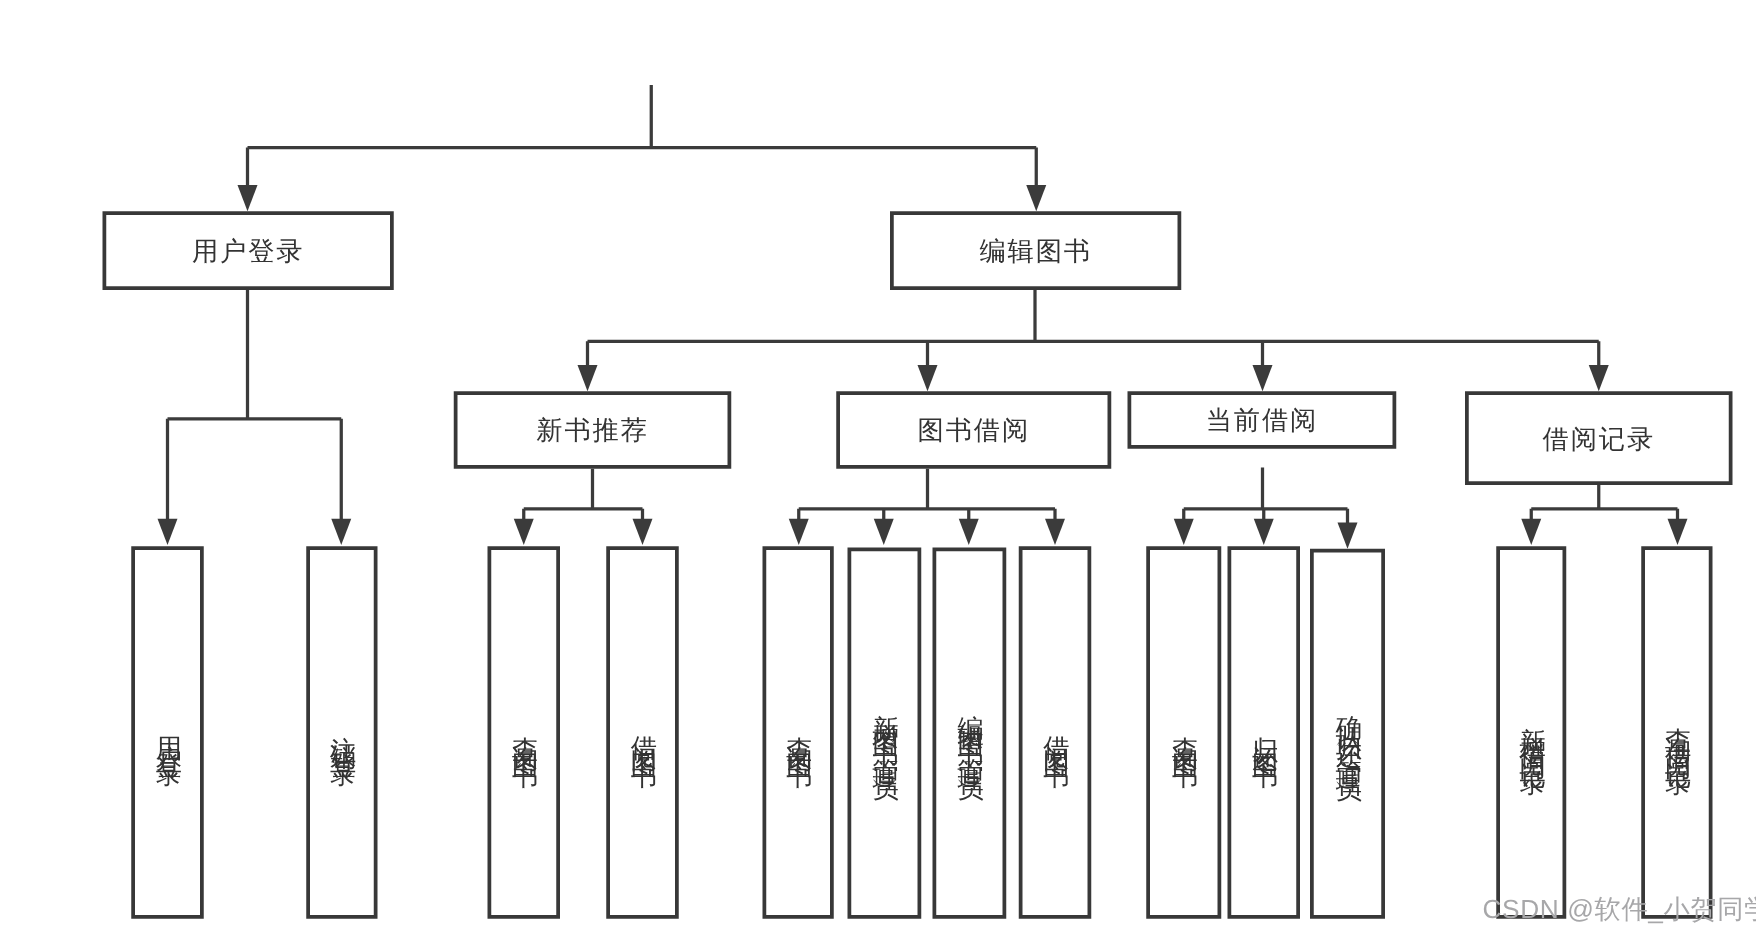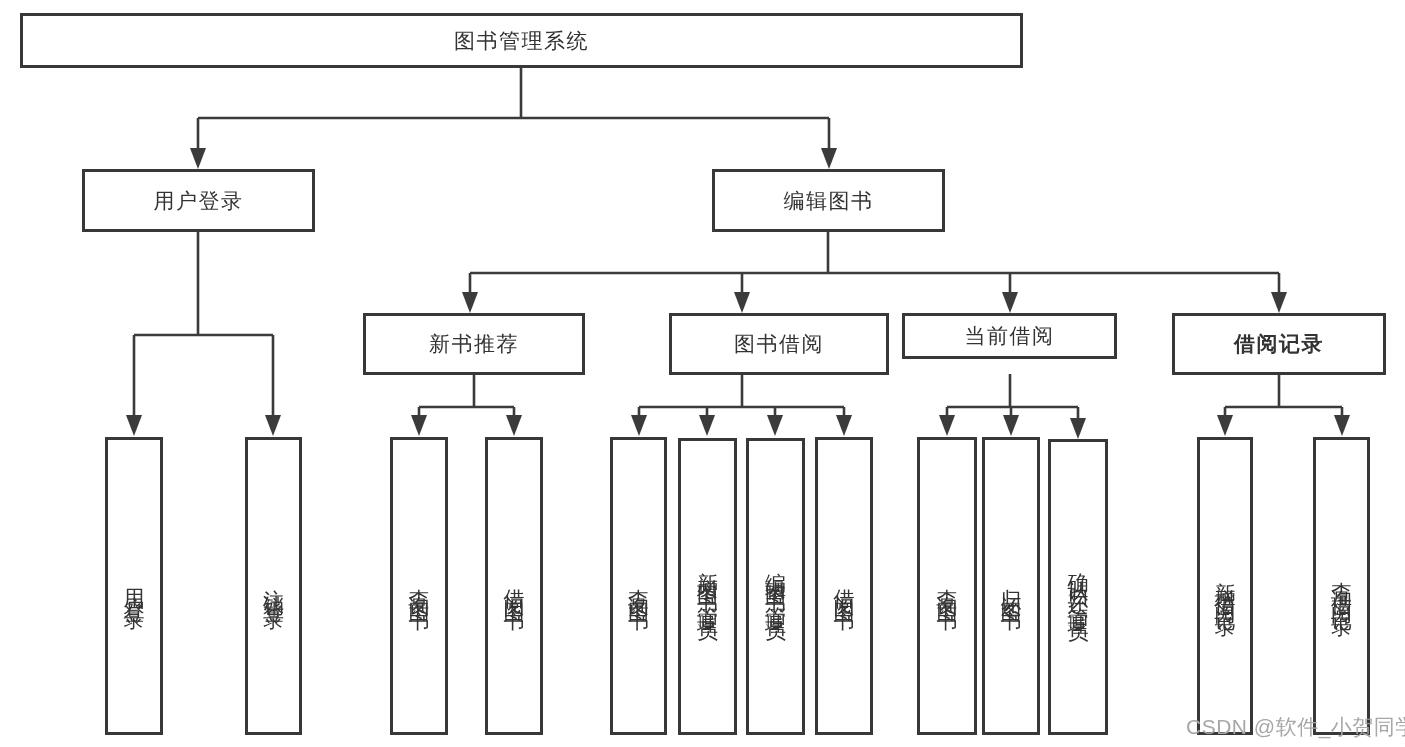--- a/index.html
+++ b/index.html
@@ -106,41 +106,38 @@
       <path class="arrow" d="M 1070 418 L 1086 418 L 1078 439 Z"></path>
     </g>
 
     <g>
       <path class="line" d="M 1279 375 V 407 M 1225 407 H 1342 M 1225 407 V 418 M 1342 407 V 418"></path>
       <path class="arrow" d="M 1217 415 L 1233 415 L 1225 436 Z"></path>
       <path class="arrow" d="M 1334 415 L 1350 415 L 1342 436 Z"></path>
     </g>
   </svg>
 
-  <div class="node" style="left:20px; top:13px; width:1003px; height:55px;">
-    <span class="lbl">图书管理系统</span>
-  </div>
 
   <div class="node" style="left:82px; top:169px; width:233px; height:63px;">
     <span class="lbl">用户登录</span>
   </div>
   <div class="node" style="left:712px; top:169px; width:233px; height:63px;">
     <span class="lbl">编辑图书</span>
   </div>
 
   <div class="node" style="left:363px; top:313px; width:222px; height:62px;text-align:center;">
     <span class="lbl">新书推荐</span>
   </div>
   <div class="node" style="left:633px; top:313px; width:220px; height:62px;margin-left:36px;">
     <span class="lbl">图书借阅</span>
   </div>
   <div class="node" style="left:902px; top:313px; width:215px; height:46px;">
     <span class="lbl">当前借阅</span>
   </div>
-  <div class="node" style="left:1172px; top:313px; width:214px; height:62px;font-weight:bold;">
+  <div class="node" style="left:1172px; top:313px; width:214px; height:75px;">
     <span class="lbl">借阅记录</span>
   </div>
 
   <div class="node vnode" style="left:105px; top:437px; width:58px; height:298px;">
     <span class="lbl">用户登录</span>
   </div>
   <div class="node vnode" style="left:245px; top:437px; width:57px; height:298px;">
     <span class="lbl">注销登录</span>
   </div>
 

